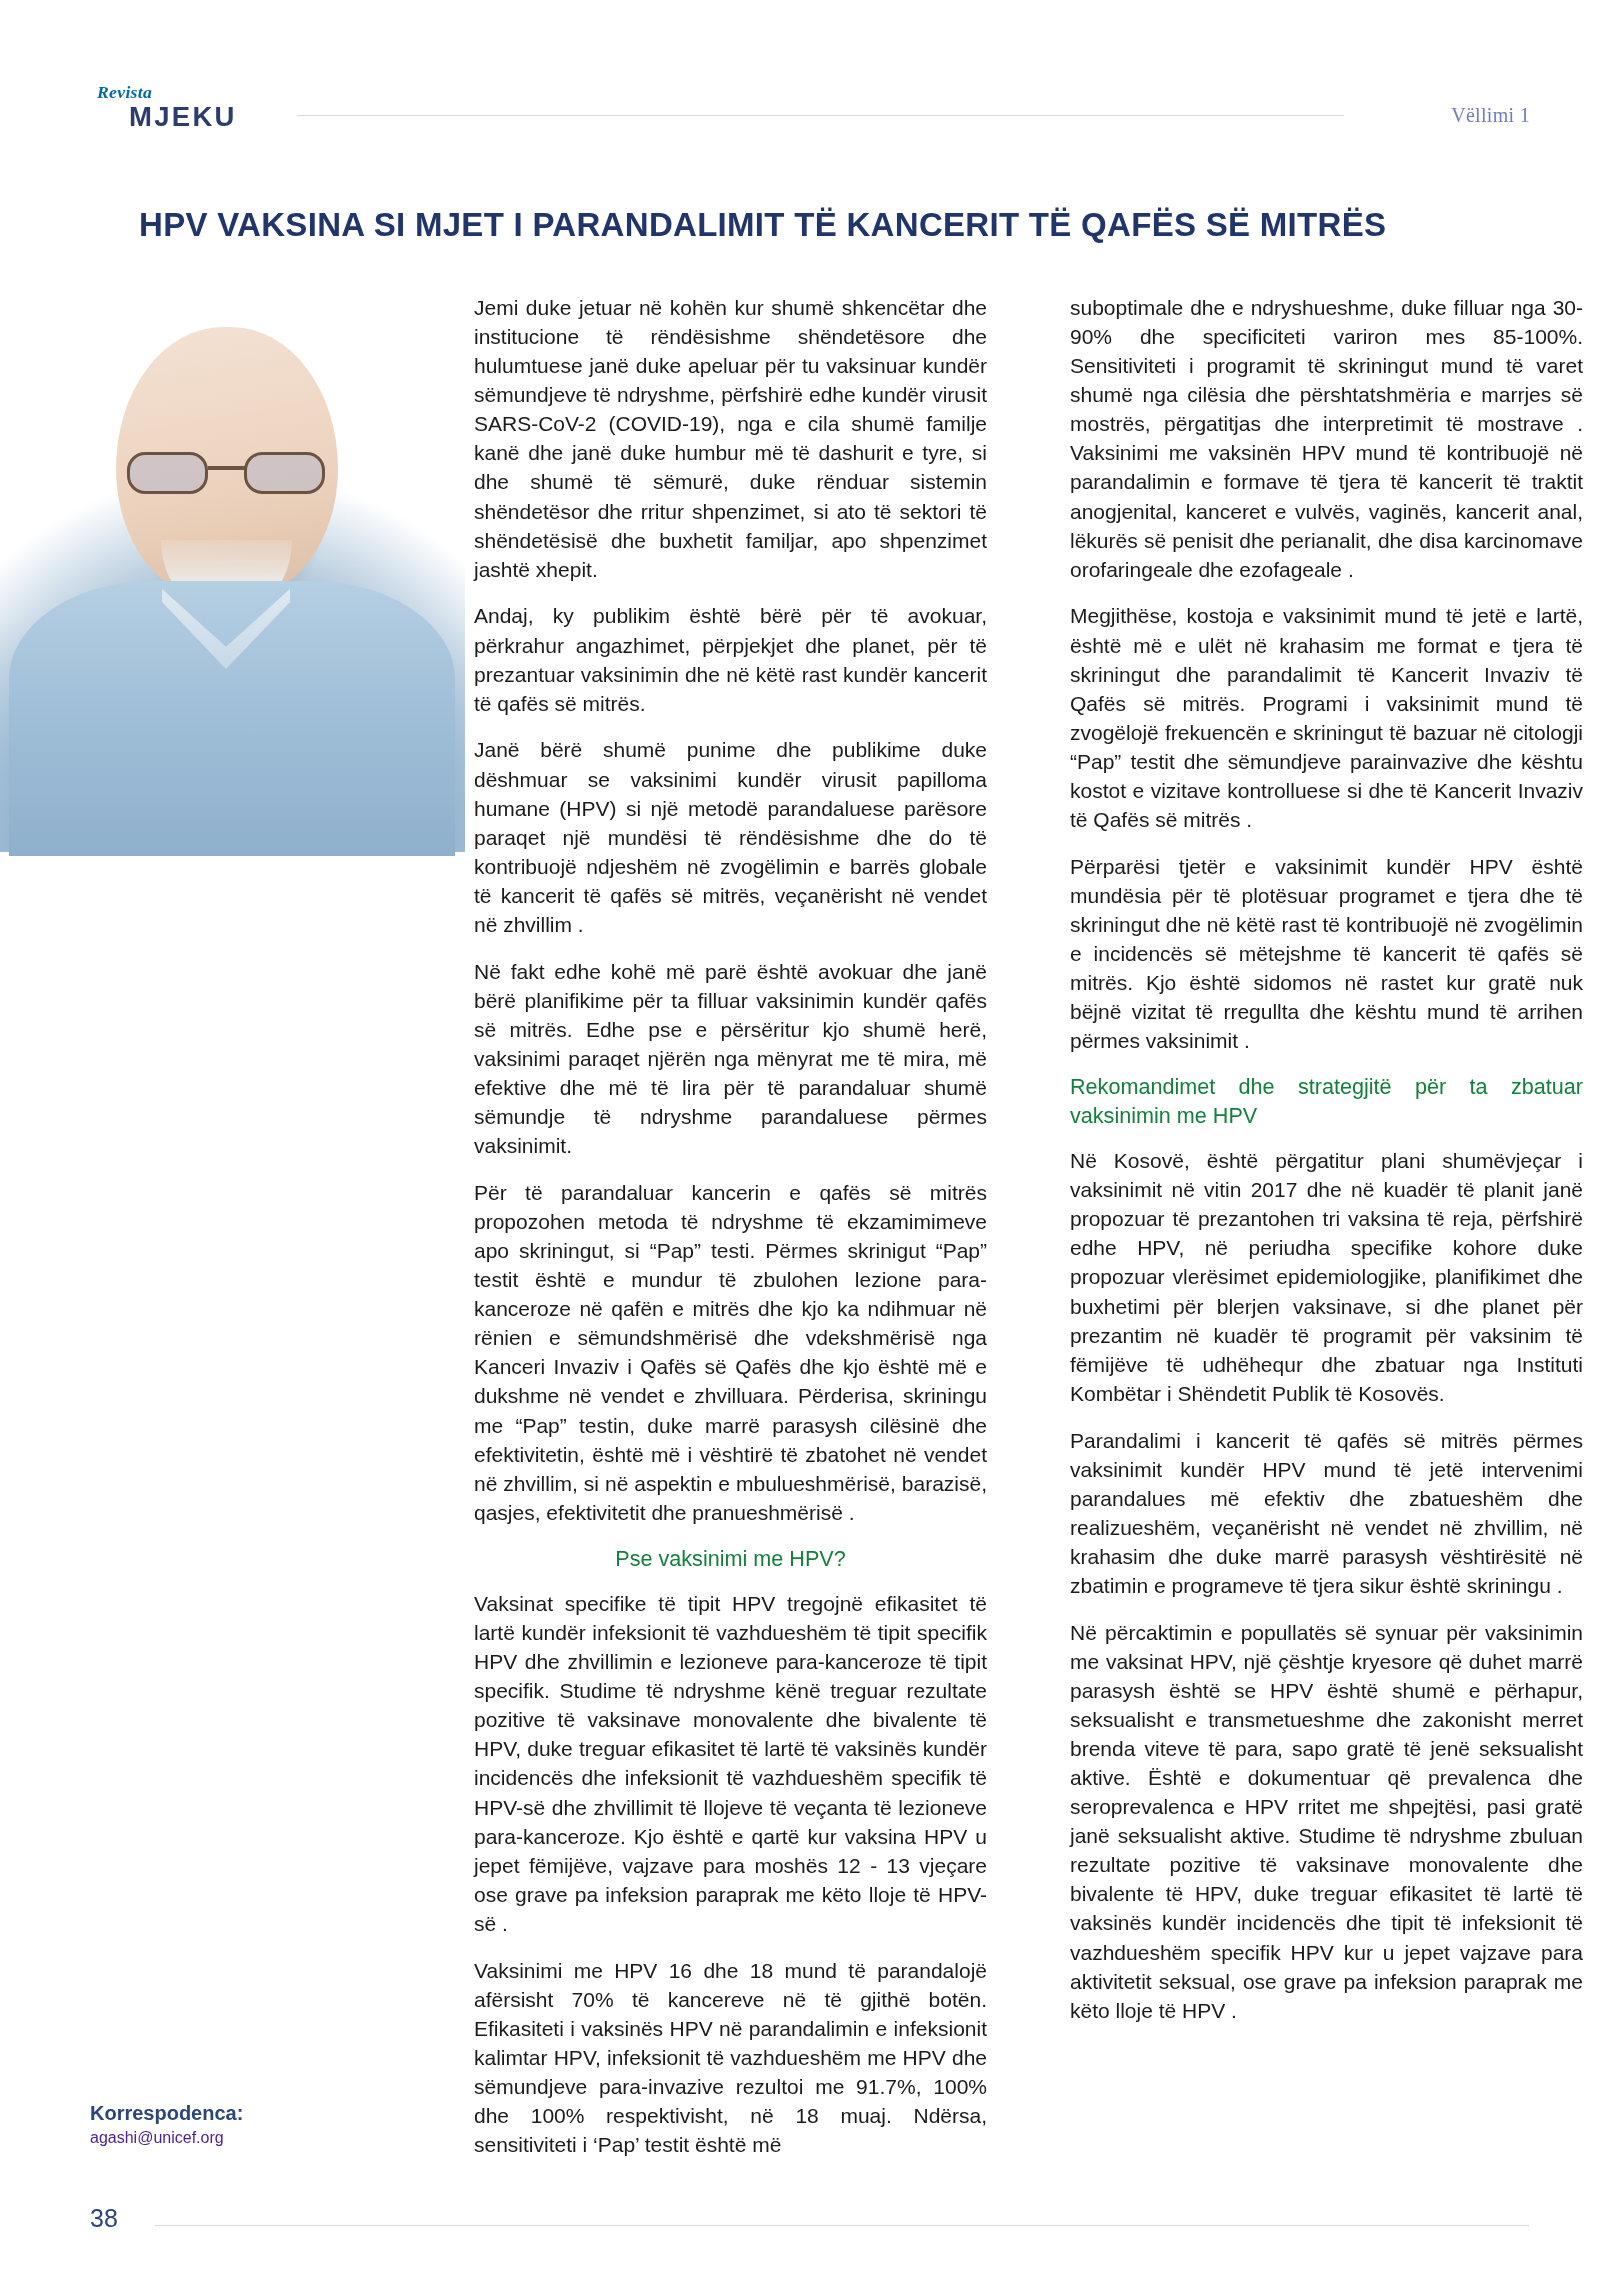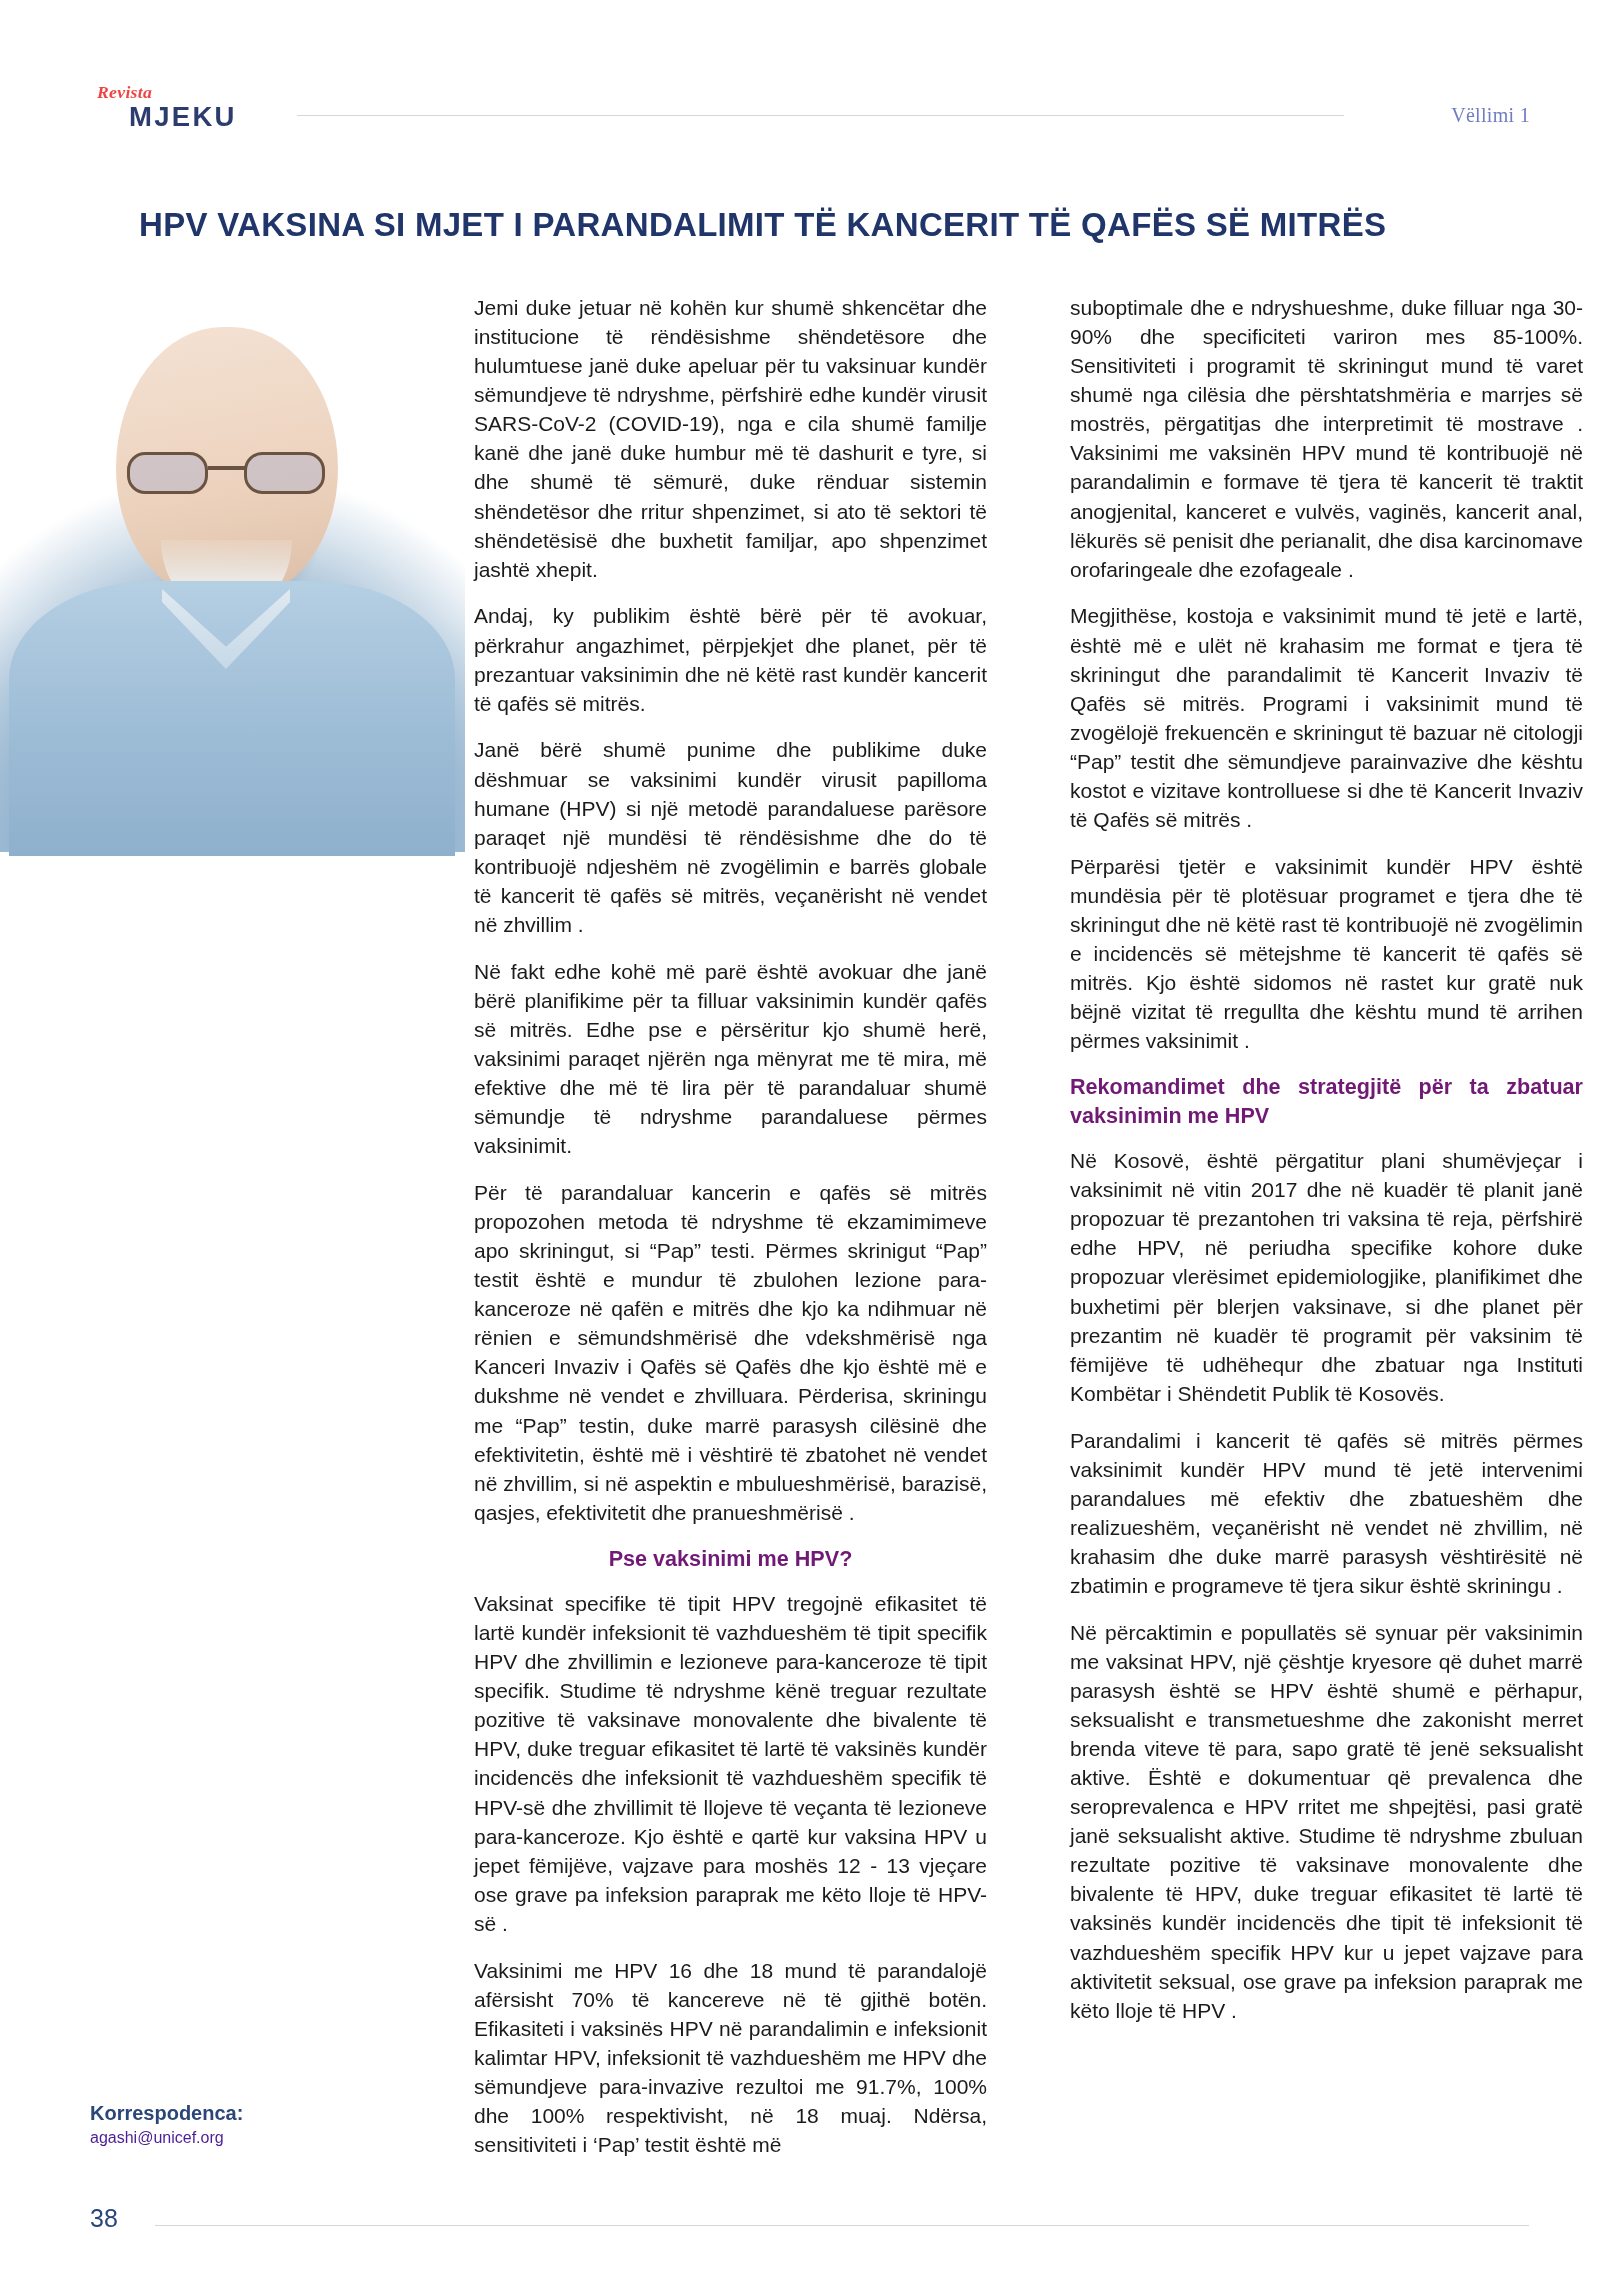--- a/index.html
+++ b/index.html
@@ -28,21 +28,21 @@
     position: absolute;
     left: 0;
     top: 0;
     line-height: 1;
   }
   .logo-revista {
     font-family: "Liberation Serif", serif;
     font-style: italic;
     font-weight: bold;
     font-size: 17.7px;
-    color: #ef4444;
+    color: #0369a1;
     letter-spacing: 0.3px;
     margin-bottom: 1.3px;
   }
   .logo-mjeku {
     font-family: "Liberation Sans", sans-serif;
     font-weight: bold;
     font-size: 27.5px;
     color: #2c3c6e;
     letter-spacing: 2.3px;
     margin-left: 32px;
@@ -248,22 +248,22 @@
     font-size: 21px;
     line-height: 1.385;
     color: #1b1b1b;
     text-align: justify;
     text-justify: inter-word;
     hyphens: none;
   }
   .col h2 {
     margin: 5.2px 0 15.7px 0;
     font-size: 21.6px;
-    font-weight: bold;
-    color: #701a75;
+    font-weight: normal;
+    color: #15803d;
     line-height: 1.33;
     text-align: justify;
   }
   .col h2.narrow { text-align: center; }
 </style>
 </head>
 <body>
 
 <div class="page">
 

